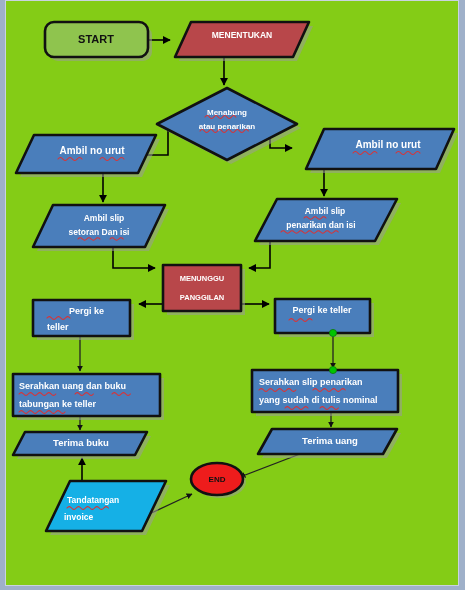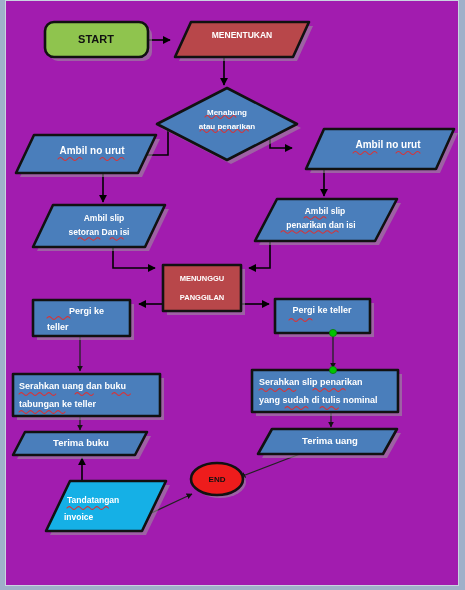--- a/index.html
+++ b/index.html
@@ -4,21 +4,21 @@
 <style>
   html, body {
     margin: 0;
     padding: 0;
     background: #ffffff;
   }
   #canvas {
     position: relative;
     width: 465px;
     height: 590px;
-    background: #a21caf;
+    background: #84cc16;
     overflow: hidden;
     font-family: "Liberation Sans", sans-serif;
   }
   
   #page-frame {
     position: absolute;
     left: 0; top: 0;
     width: 465px; height: 590px;
     box-sizing: border-box;
     border-left: 5px solid #9fb0c9;

